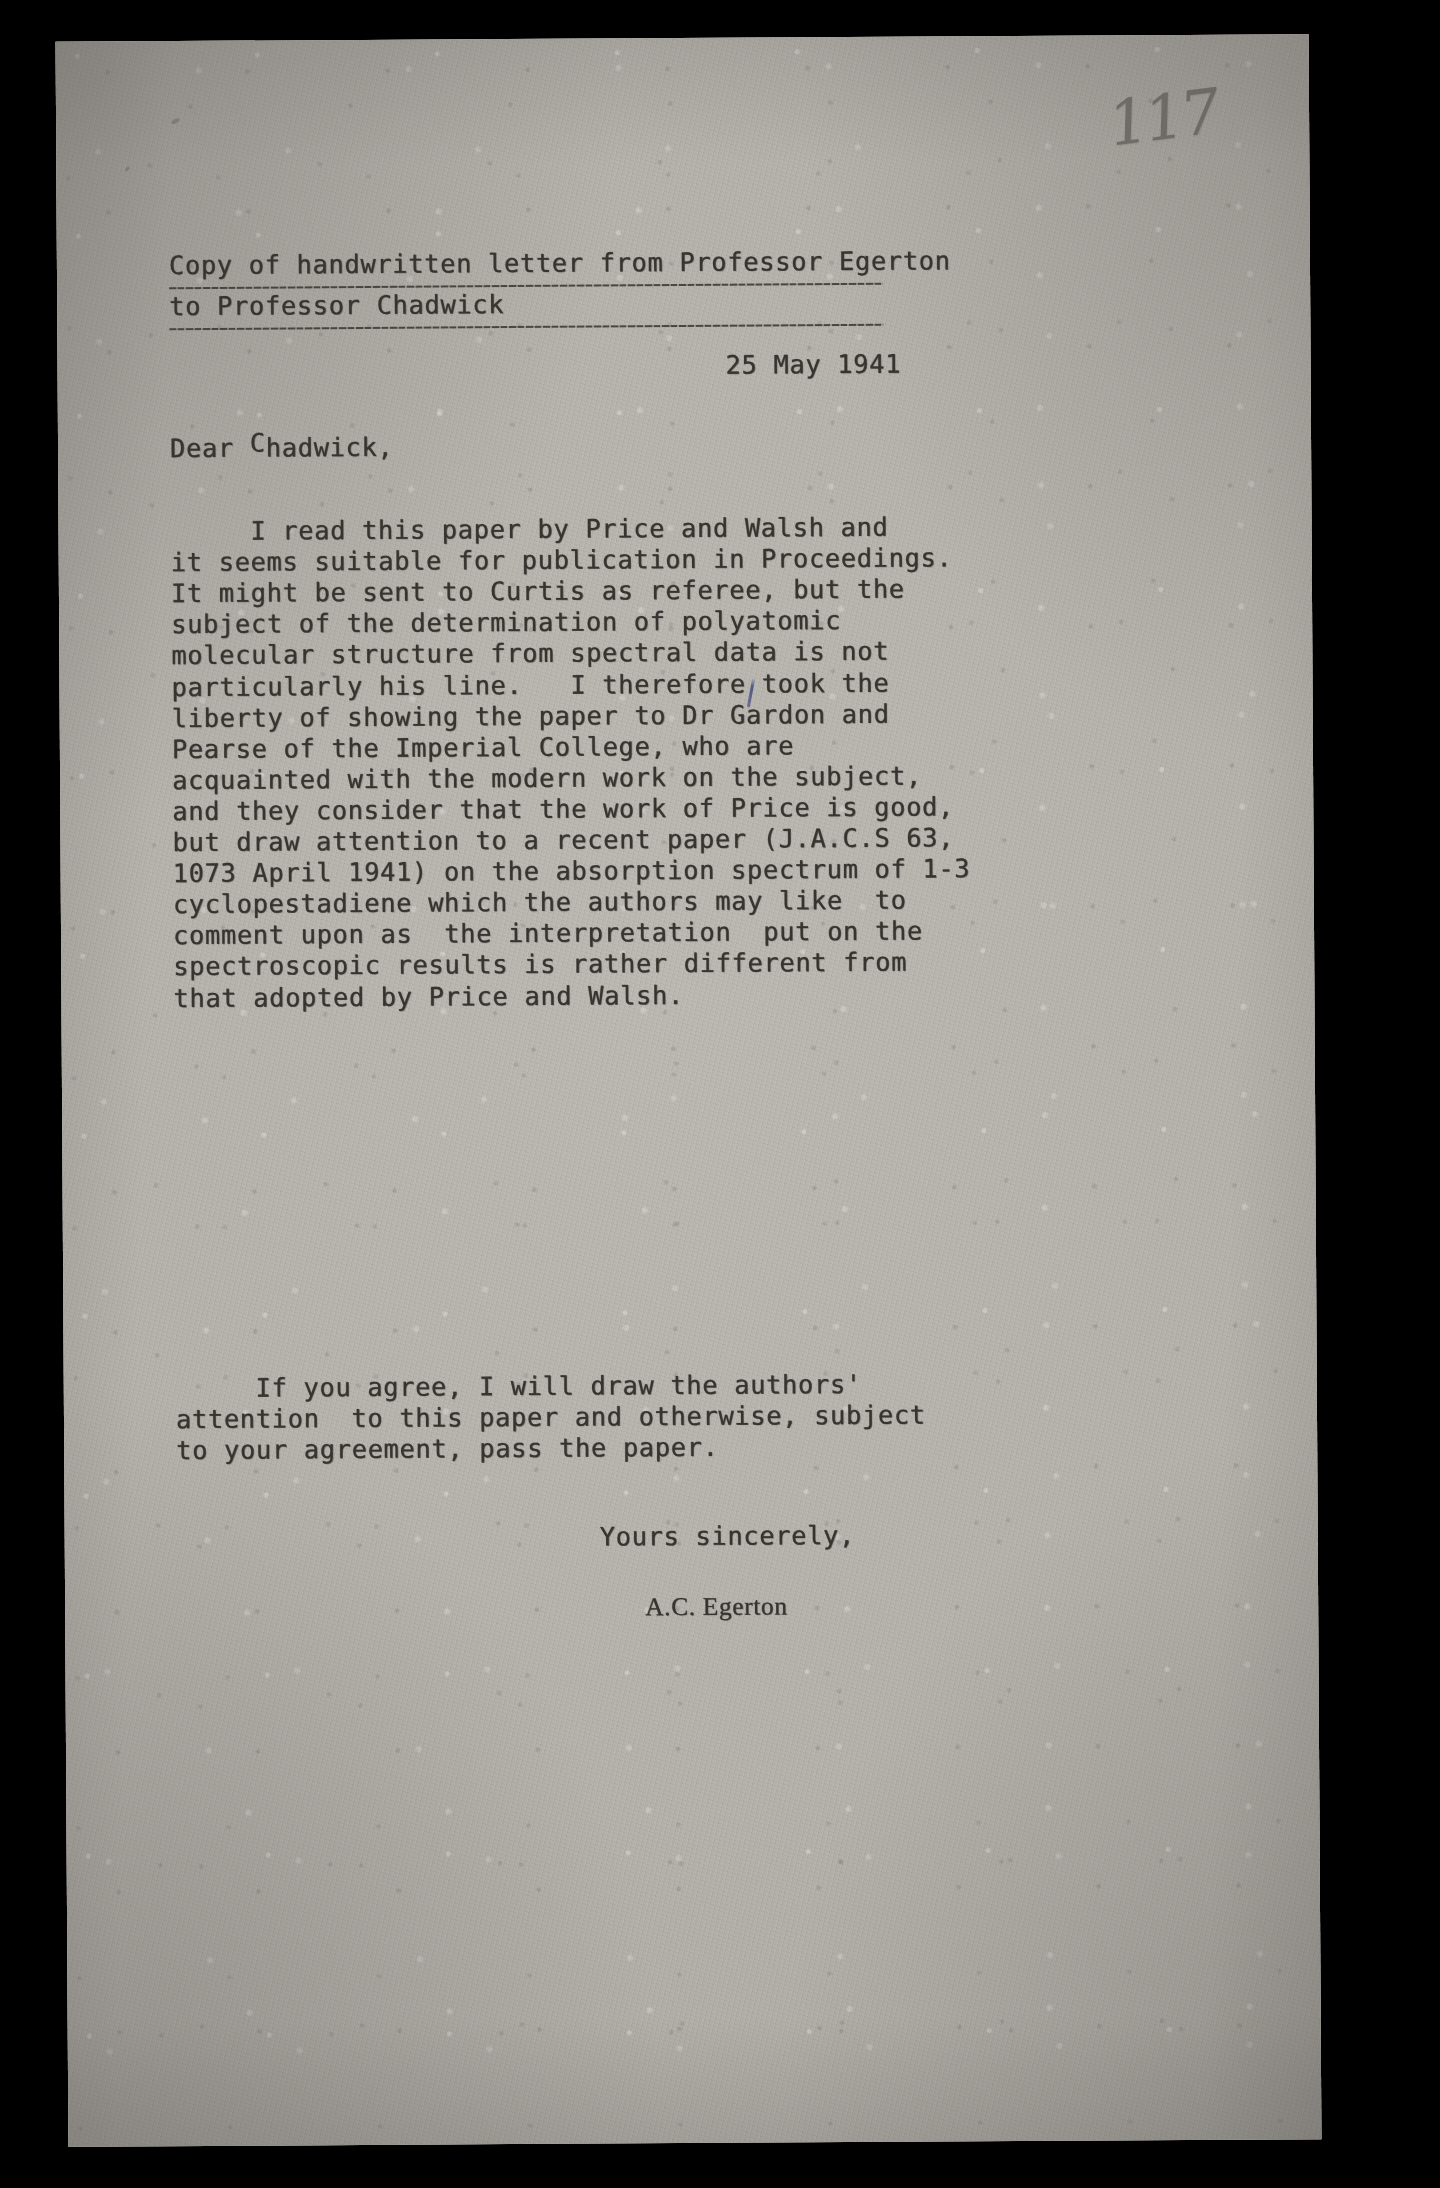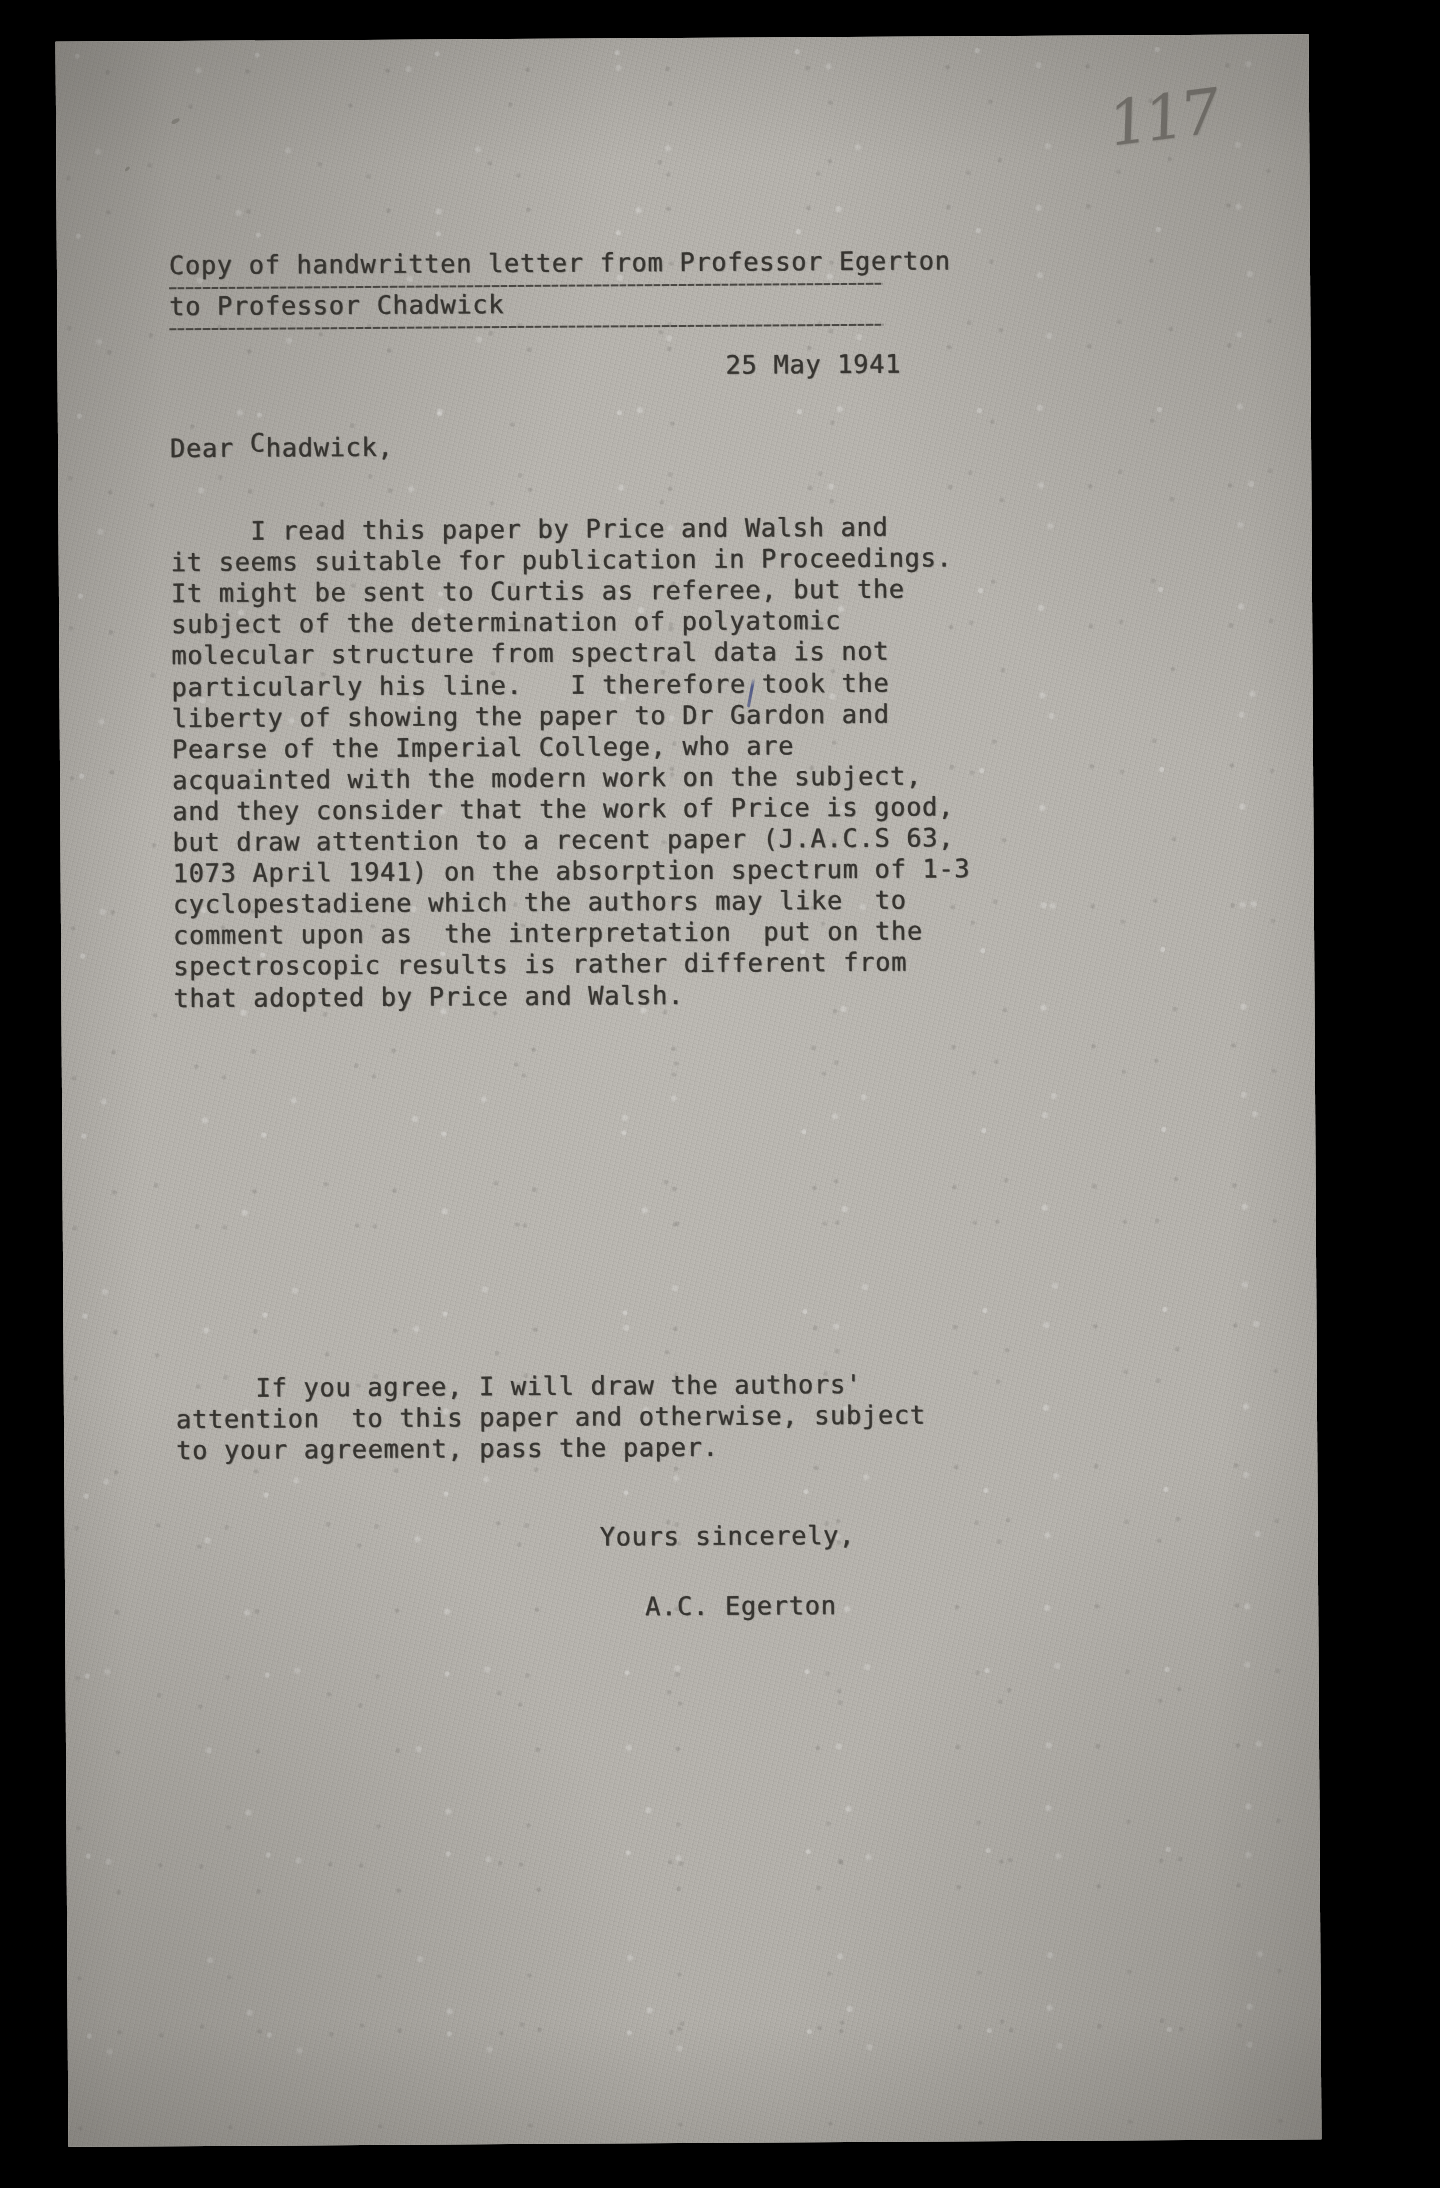--- a/index.html
+++ b/index.html
@@ -218,17 +218,17 @@
       <div class="ink-stroke" style="left:690px; top:640px;"></div>
 
       <div id="para2">
           <div class="line body-line" style="left: 112px; top: 1335px;">     If you agree, I will draw the authors'</div>
           <div class="line body-line" style="left: 112px; top: 1366.1px;">attention  to this paper and otherwise, subject</div>
           <div class="line body-line" style="left: 112px; top: 1397.2px;">to your agreement, pass the paper.</div>
         </div>
 
       <div class="line" style="left:535px; top:1486px;">Yours sincerely,</div>
 
-      <div class="line" style="left:580px; top:1556px;">A.C. Egerton</div>
+      <div class="line" style="left:580px; top:1556px;font-family:Liberation Serif, serif;">A.C. Egerton</div>
 
     </div>
   </div>
 </div>
 
 </body></html>

